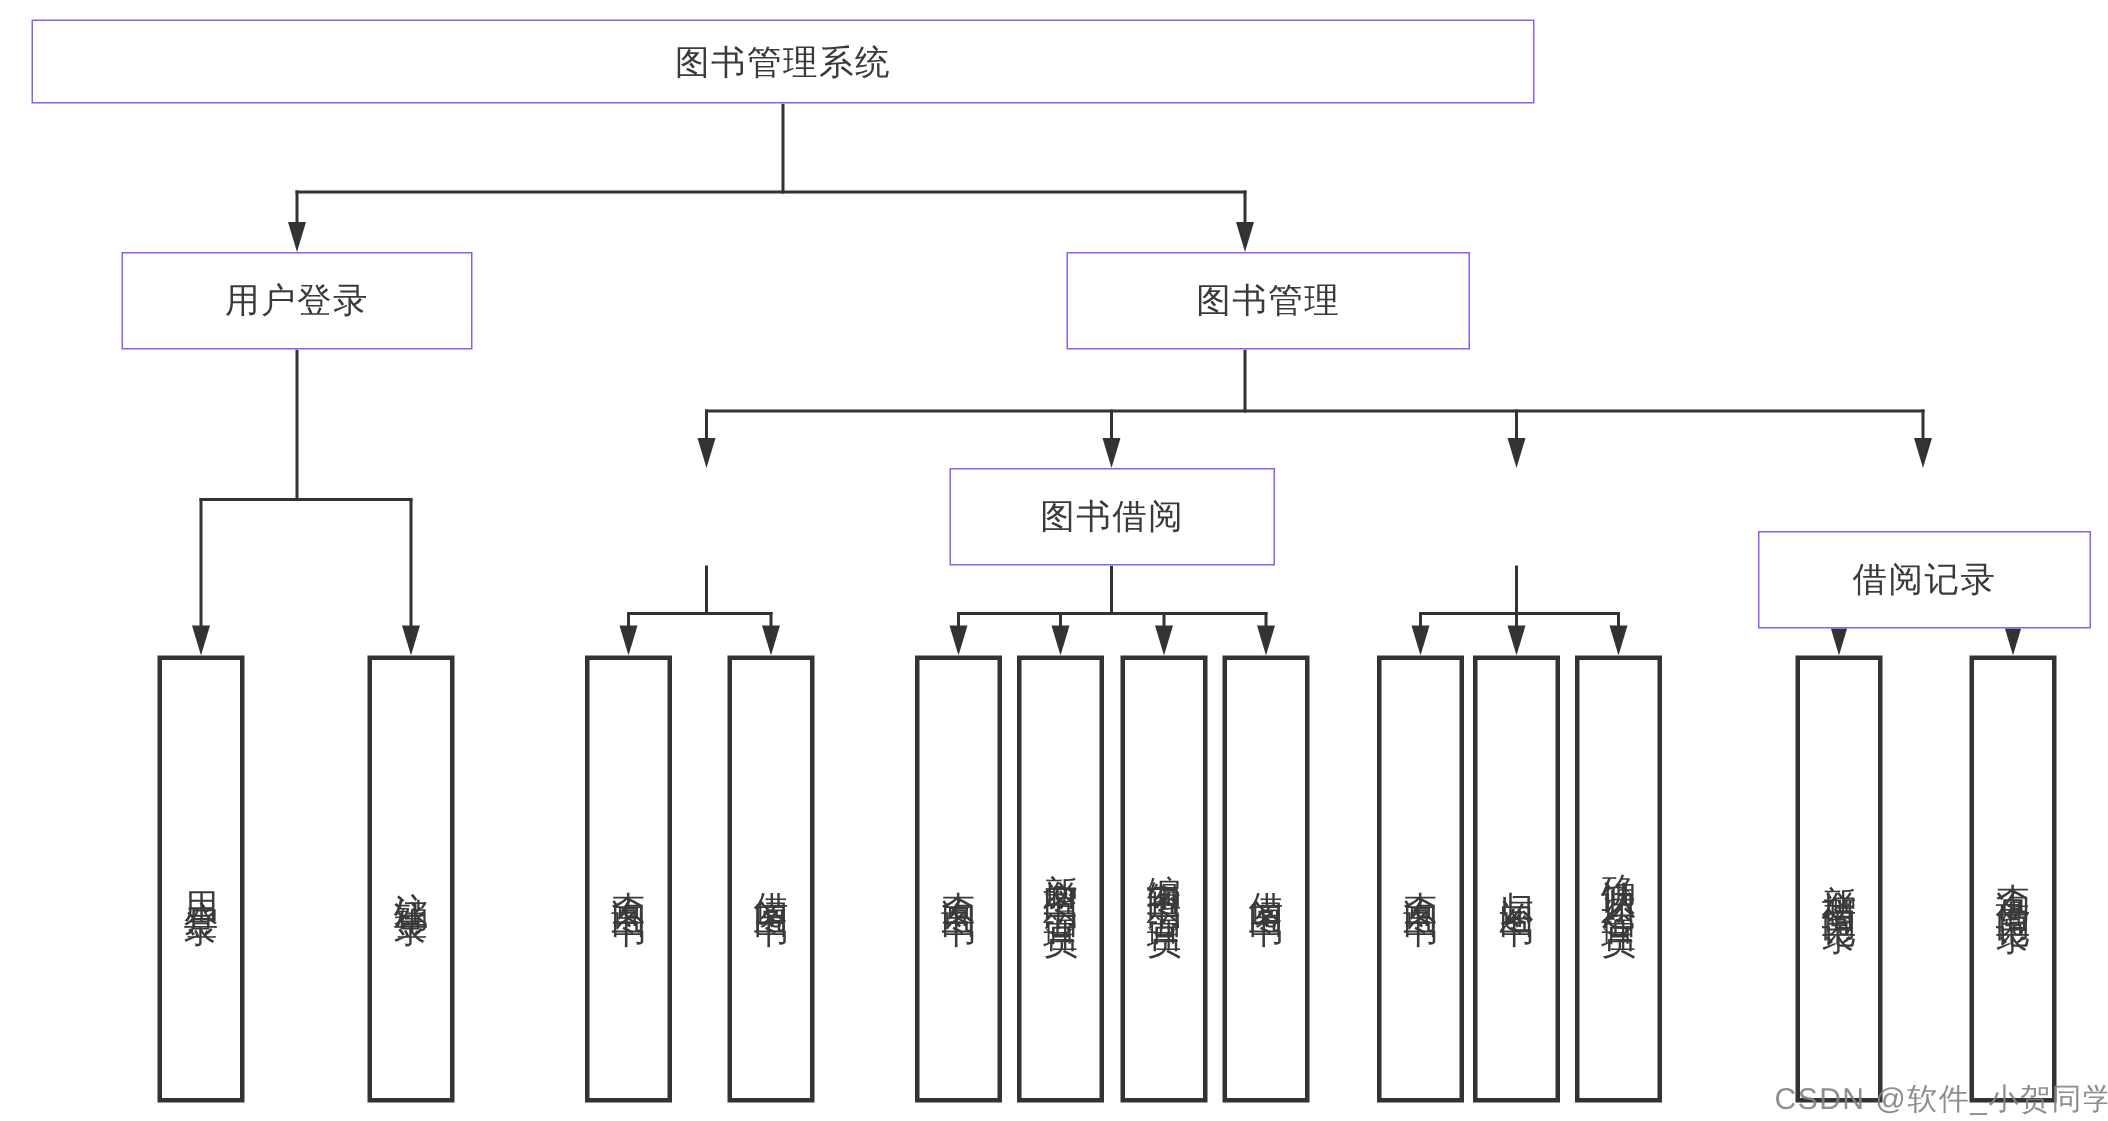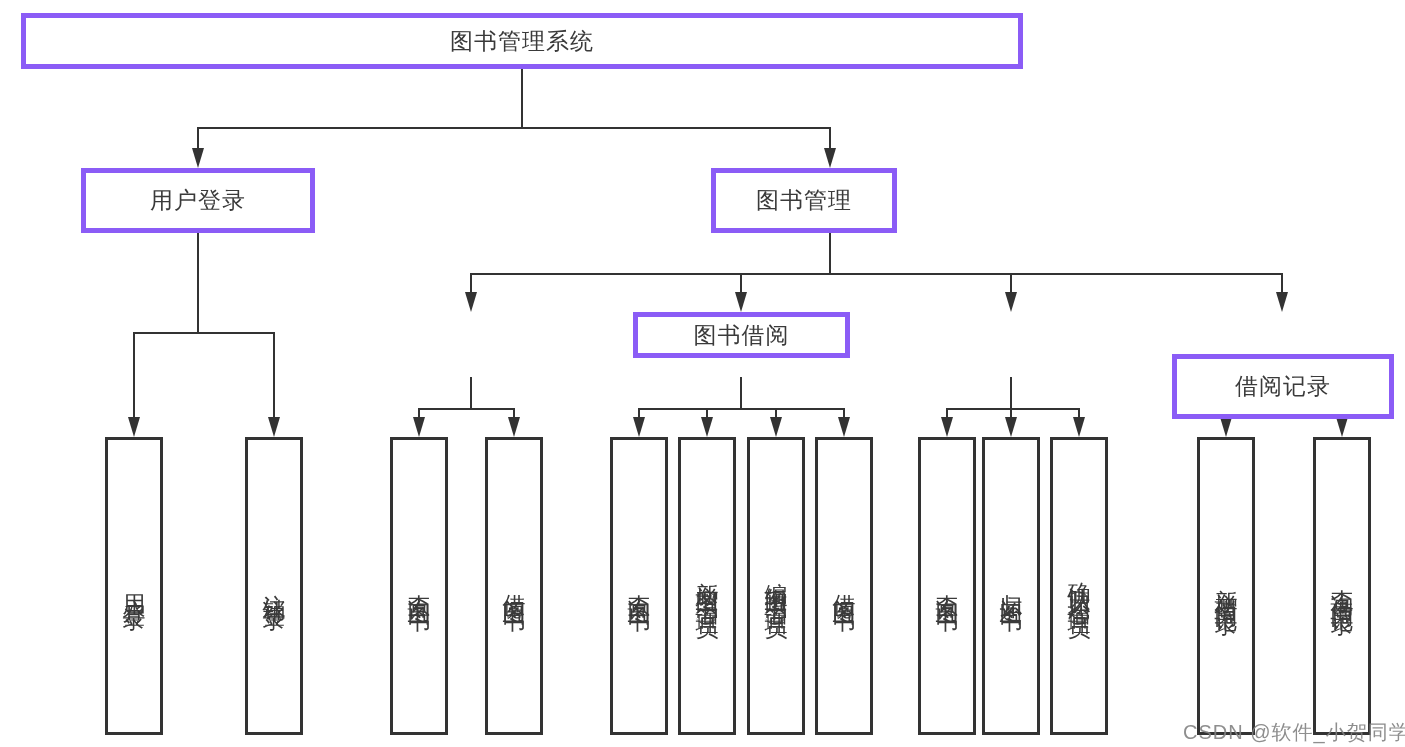--- a/index.html
+++ b/index.html
@@ -7,21 +7,21 @@
     position:relative;
     width:1405px;height:747px;
     background:#ffffff;
     font-family:"Liberation Sans","DejaVu Sans",sans-serif;
     overflow:hidden;
   }
   .hbox{
     position:absolute;
     box-sizing:border-box;
     background:#ffffff;
-    border:5px solid #8b5cf6;
+    border:1px solid #8b5cf6;
     display:flex;align-items:center;justify-content:center;
     font-size:23px;color:#3a3a3a;
     letter-spacing:1px;
     z-index:2;
   }
   .vbox{
     position:absolute;
     box-sizing:border-box;
     background:#ffffff;
     border:3px solid #333333;
@@ -66,21 +66,21 @@
   <div class="vline" style="left:521px;top:69px;height:60px;"></div>
   <div class="hline" style="left:197px;top:127px;width:634px;"></div>
   <div class="vline" style="left:197px;top:127px;height:25px;"></div>
   <div class="vline" style="left:829px;top:127px;height:25px;"></div>
   <div class="arrow" style="left:192px;top:148px;"></div>
   <div class="arrow" style="left:824px;top:148px;"></div>
 
   <div class="hbox" style="left:81px;top:168px;width:234px;height:65px;">
     <span>用户登录</span>
   </div>
-  <div class="hbox" style="left:711px;top:168px;width:186px;height:65px;">
+  <div class="hbox" style="left:711px;top:168px;width:269px;height:65px;">
     <span>图书管理</span>
   </div>
 
   <div class="vline" style="left:197px;top:233px;height:101px;"></div>
   <div class="hline" style="left:133px;top:332px;width:142px;"></div>
   <div class="vline" style="left:133px;top:332px;height:87px;"></div>
   <div class="vline" style="left:273px;top:332px;height:87px;"></div>
   <div class="arrow" style="left:128px;top:417px;"></div>
   <div class="arrow" style="left:268px;top:417px;"></div>
 
@@ -88,21 +88,21 @@
   <div class="hline" style="left:470px;top:273px;width:813px;"></div>
   <div class="vline" style="left:470px;top:273px;height:22px;"></div>
   <div class="vline" style="left:740px;top:273px;height:22px;"></div>
   <div class="vline" style="left:1010px;top:273px;height:22px;"></div>
   <div class="vline" style="left:1281px;top:273px;height:22px;"></div>
   <div class="arrow" style="left:465px;top:292px;"></div>
   <div class="arrow" style="left:735px;top:292px;"></div>
   <div class="arrow" style="left:1005px;top:292px;"></div>
   <div class="arrow" style="left:1276px;top:292px;"></div>
 
-  <div class="hbox" style="left:633px;top:312px;width:217px;height:46px;">
+  <div class="hbox" style="left:633px;top:312px;width:217px;height:65px;">
     <span>图书借阅</span>
   </div>
   <div class="hbox" style="left:1172px;top:312px;width:222px;height:65px;margin-top:42px;">
     <span>借阅记录</span>
   </div>
 
   <div class="vline" style="left:470px;top:377px;height:33px;"></div>
   <div class="hline" style="left:418px;top:408px;width:97px;"></div>
   <div class="vline" style="left:418px;top:408px;height:12px;"></div>
   <div class="vline" style="left:513px;top:408px;height:12px;"></div>

